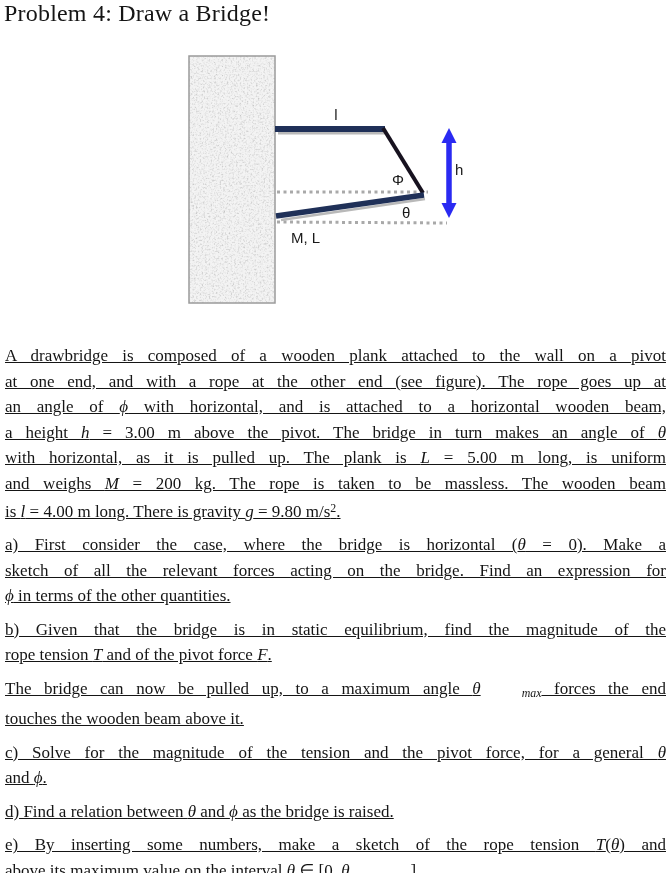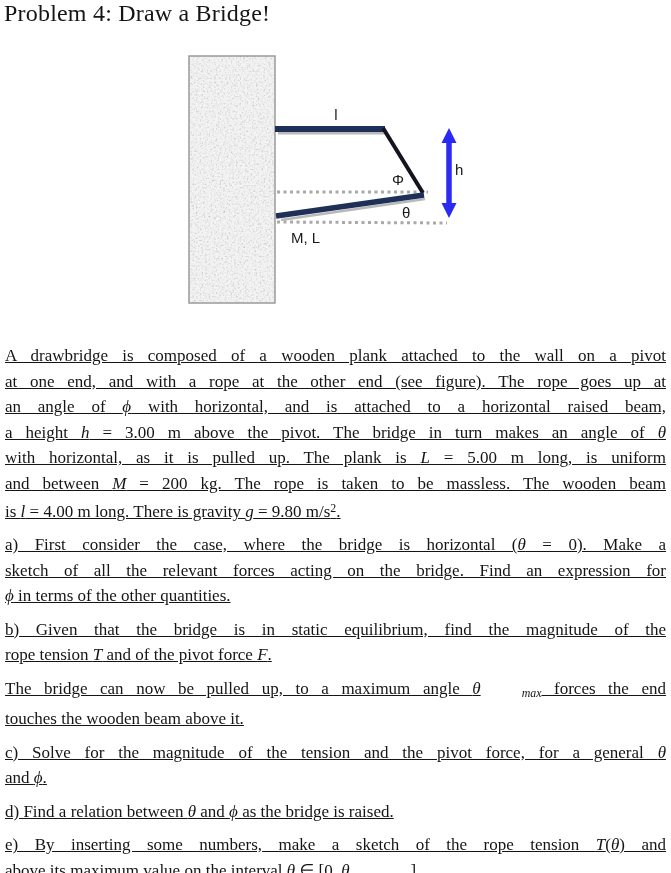--- a/index.html
+++ b/index.html
@@ -69,24 +69,24 @@
   <text class="figlabel" x="392" y="185" font-size="15">Φ</text>
   <text class="figlabel" x="402" y="218" font-size="15">θ</text>
   <text class="figlabel" x="455" y="175" font-size="15">h</text>
   <text class="figlabel" x="291" y="243" font-size="15">M, L</text>
 </svg>
 
 <div class="textblock">
     <div class="para">
       <div class="line just"><span>A drawbridge is composed of a wooden plank attached to the wall on a pivot</span></div>
       <div class="line just"><span>at one end, and with a rope at the other end (see figure). The rope goes up at</span></div>
-      <div class="line just"><span>an angle of </span><span class="it">ϕ</span><span> with horizontal, and is attached to a horizontal raised beam,</span></div>
+      <div class="line just"><span>an angle of </span><span class="it">ϕ</span><span> with horizontal, and is attached to a horizontal wooden beam,</span></div>
       <div class="line just"><span>a height </span><span class="it">h</span><span> = 3.00 m above the pivot. The bridge in turn makes an angle of </span><span class="it">θ</span></div>
       <div class="line just"><span>with horizontal, as it is pulled up. The plank is </span><span class="it">L</span><span> = 5.00 m long, is uniform</span></div>
-      <div class="line just"><span>and between </span><span class="it">M</span><span> = 200 kg. The rope is taken to be massless. The wooden beam</span></div>
+      <div class="line just"><span>and weighs </span><span class="it">M</span><span> = 200 kg. The rope is taken to be massless. The wooden beam</span></div>
       <div class="line"><span>is </span><span class="it">l</span><span> = 4.00 m long. There is gravity </span><span class="it">g</span><span> = 9.80 m/s</span><span class="sup">2</span><span>.</span></div>
     </div>
     <div class="para">
       <div class="line just"><span>a) First consider the case, where the bridge is horizontal (</span><span class="it">θ</span><span> = 0). Make a</span></div>
       <div class="line just"><span>sketch of all the relevant forces acting on the bridge. Find an expression for</span></div>
       <div class="line"><span class="it">ϕ</span><span> in terms of the other quantities.</span></div>
     </div>
     <div class="para">
       <div class="line just"><span>b) Given that the bridge is in static equilibrium, find the magnitude of the</span></div>
       <div class="line"><span>rope tension </span><span class="it">T</span><span> and of the pivot force </span><span class="it">F</span><span>.</span></div>

